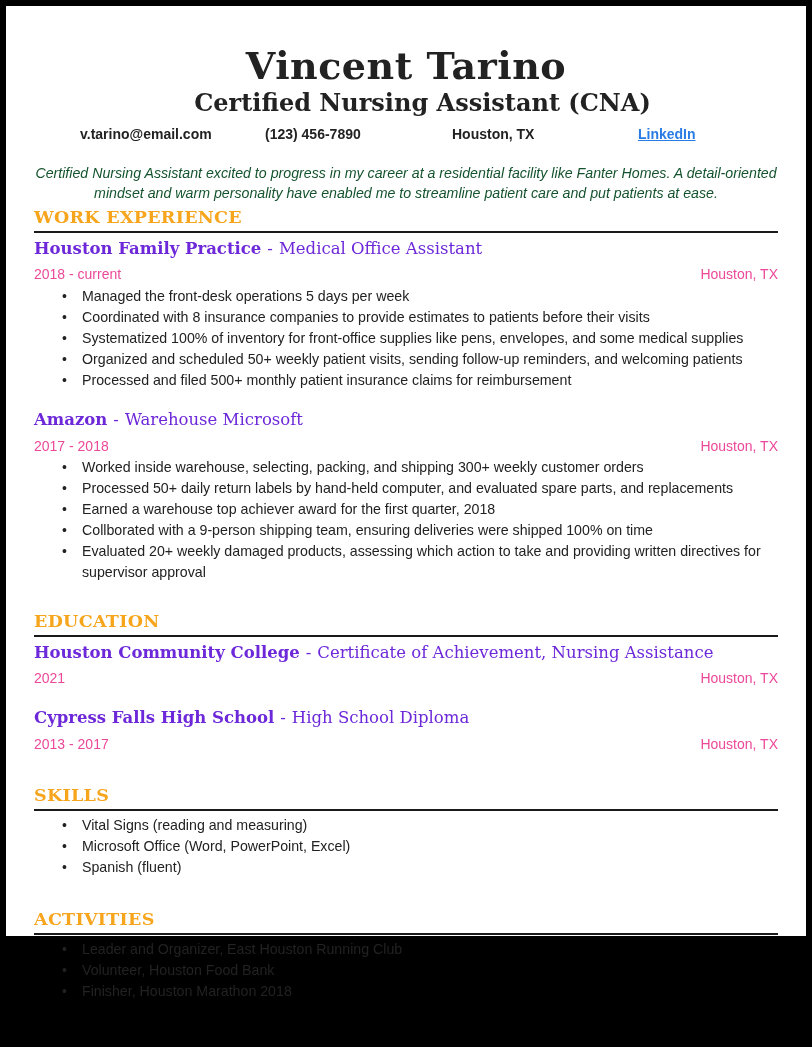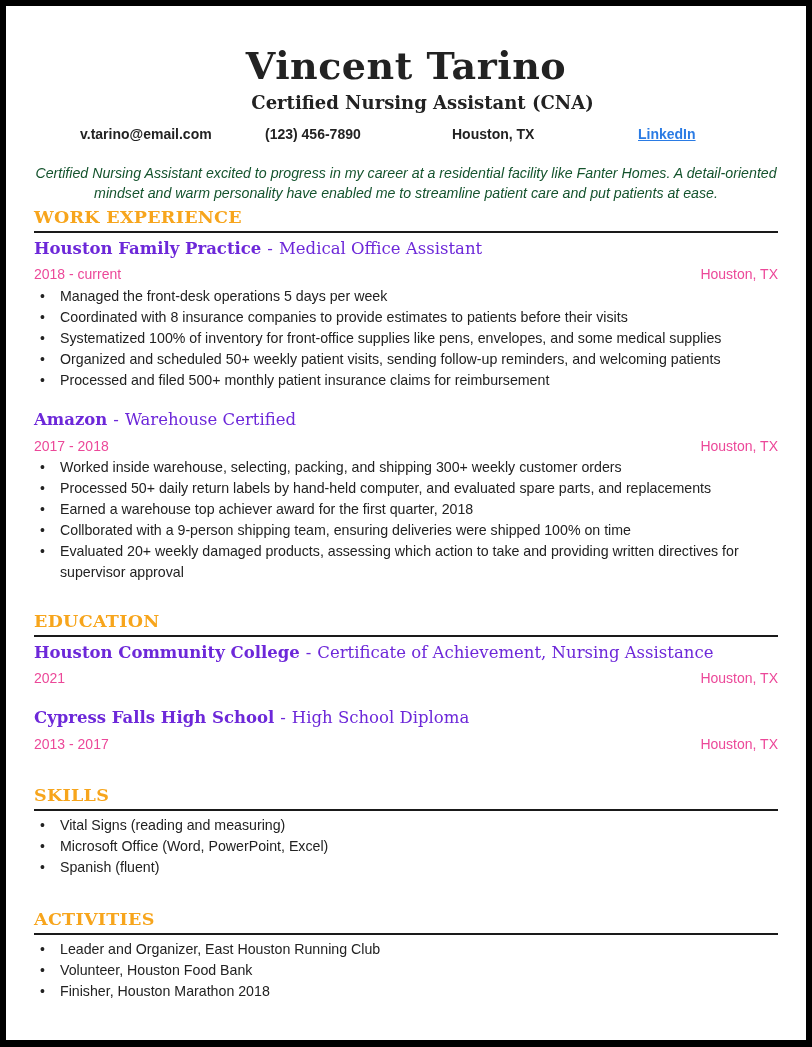--- a/index.html
+++ b/index.html
@@ -1,29 +1,29 @@
 <!DOCTYPE html>
 <html><head>
   <meta charset="utf-8">
   <style>
     * { box-sizing: border-box; margin: 0; padding: 0; }
     html, body { width: 812px; height: 1047px; background: #000; overflow: hidden; }
     .page {
-      position: absolute; left: 6px; top: 6px; width: 800px; height: 1034px;
+      position: absolute; left: 6px; top: 6px; width: 800px; height: 930px;
       background: #fff; color: #222;
       font-family: "Liberation Sans", sans-serif;
     }
     .name {
       position: absolute; left: 0; right: 0; top: 38px; text-align: center;
       font-family: "DejaVu Serif", serif; font-weight: bold; font-size: 38px;
       letter-spacing: 0.5px; color: #222; line-height: 44px;
     }
     .title {
       position: absolute; left: 0; right: 0; top: 84px; text-align: center;
-      font-family: "DejaVu Serif", serif; font-weight: bold; font-size: 18px;
+      font-family: "DejaVu Serif", serif; font-weight: bold; font-size: 24px;
       color: #222; line-height: 26px; padding-left: 33px;
     }
     .contact {
       position: absolute; top: 119px; left: 0; right: 0; height: 20px;
       font-size: 14px; color: #222;
     }
     .contact span, .contact a { position: absolute; top: 0; line-height: 18px; font-weight: bold; }
     .contact a { color: #2a7be4; text-decoration: underline; }
     .summary {
       position: absolute; left: 28px; right: 28px; top: 157px; text-align: center;
@@ -43,21 +43,21 @@
       white-space: nowrap;
     }
     .entry-head .org { font-weight: bold; }
     .entry-head .sep { margin: 0 6px; }
     .meta {
       position: absolute; left: 28px; right: 28px; line-height: 18px;
       font-size: 14px; color: #ec4899;
     }
     .meta .right { position: absolute; right: 0; top: 0; }
     ul.bullets {
-      position: absolute; left: 22px; right: 28px; list-style: none;
+      position: absolute; left: 44px; right: 28px; list-style: none;
     }
     ul.bullets li {
       position: relative; padding-left: 32px; font-size: 14.2px; line-height: 21px; color: #222;
     }
     ul.bullets li::before {
       content: "\2022"; position: absolute; left: 12px; top: 0; font-size: 14px; color: #222;
     }
   </style>
 </head>
 <body>
@@ -87,21 +87,21 @@
   </div>
   <ul class="bullets" style="top:280px">
     <li>Managed the front-desk operations 5 days per week</li>
     <li>Coordinated with 8 insurance companies to provide estimates to patients before their visits</li>
     <li>Systematized 100% of inventory for front-office supplies like pens, envelopes, and some medical supplies</li>
     <li>Organized and scheduled 50+ weekly patient visits, sending follow-up reminders, and welcoming patients</li>
     <li>Processed and filed 500+ monthly patient insurance claims for reimbursement</li>
   </ul>
 
   <div class="entry-head" style="top:402px">
-    <span class="org">Amazon</span><span class="sep">-</span><span>Warehouse Certified</span>
+    <span class="org">Amazon</span><span class="sep">-</span><span>Warehouse Microsoft</span>
   </div>
   <div class="meta" style="top:431px">
     <span>2017 - 2018</span>
     <span class="right">Houston, TX</span>
   </div>
   <ul class="bullets" style="top:451px">
     <li>Worked inside warehouse, selecting, packing, and shipping 300+ weekly customer orders</li>
     <li>Processed 50+ daily return labels by hand-held computer, and evaluated spare parts, and replacements</li>
     <li>Earned a warehouse top achiever award for the first quarter, 2018</li>
     <li>Collborated with a 9-person shipping team, ensuring deliveries were shipped 100% on time</li>

